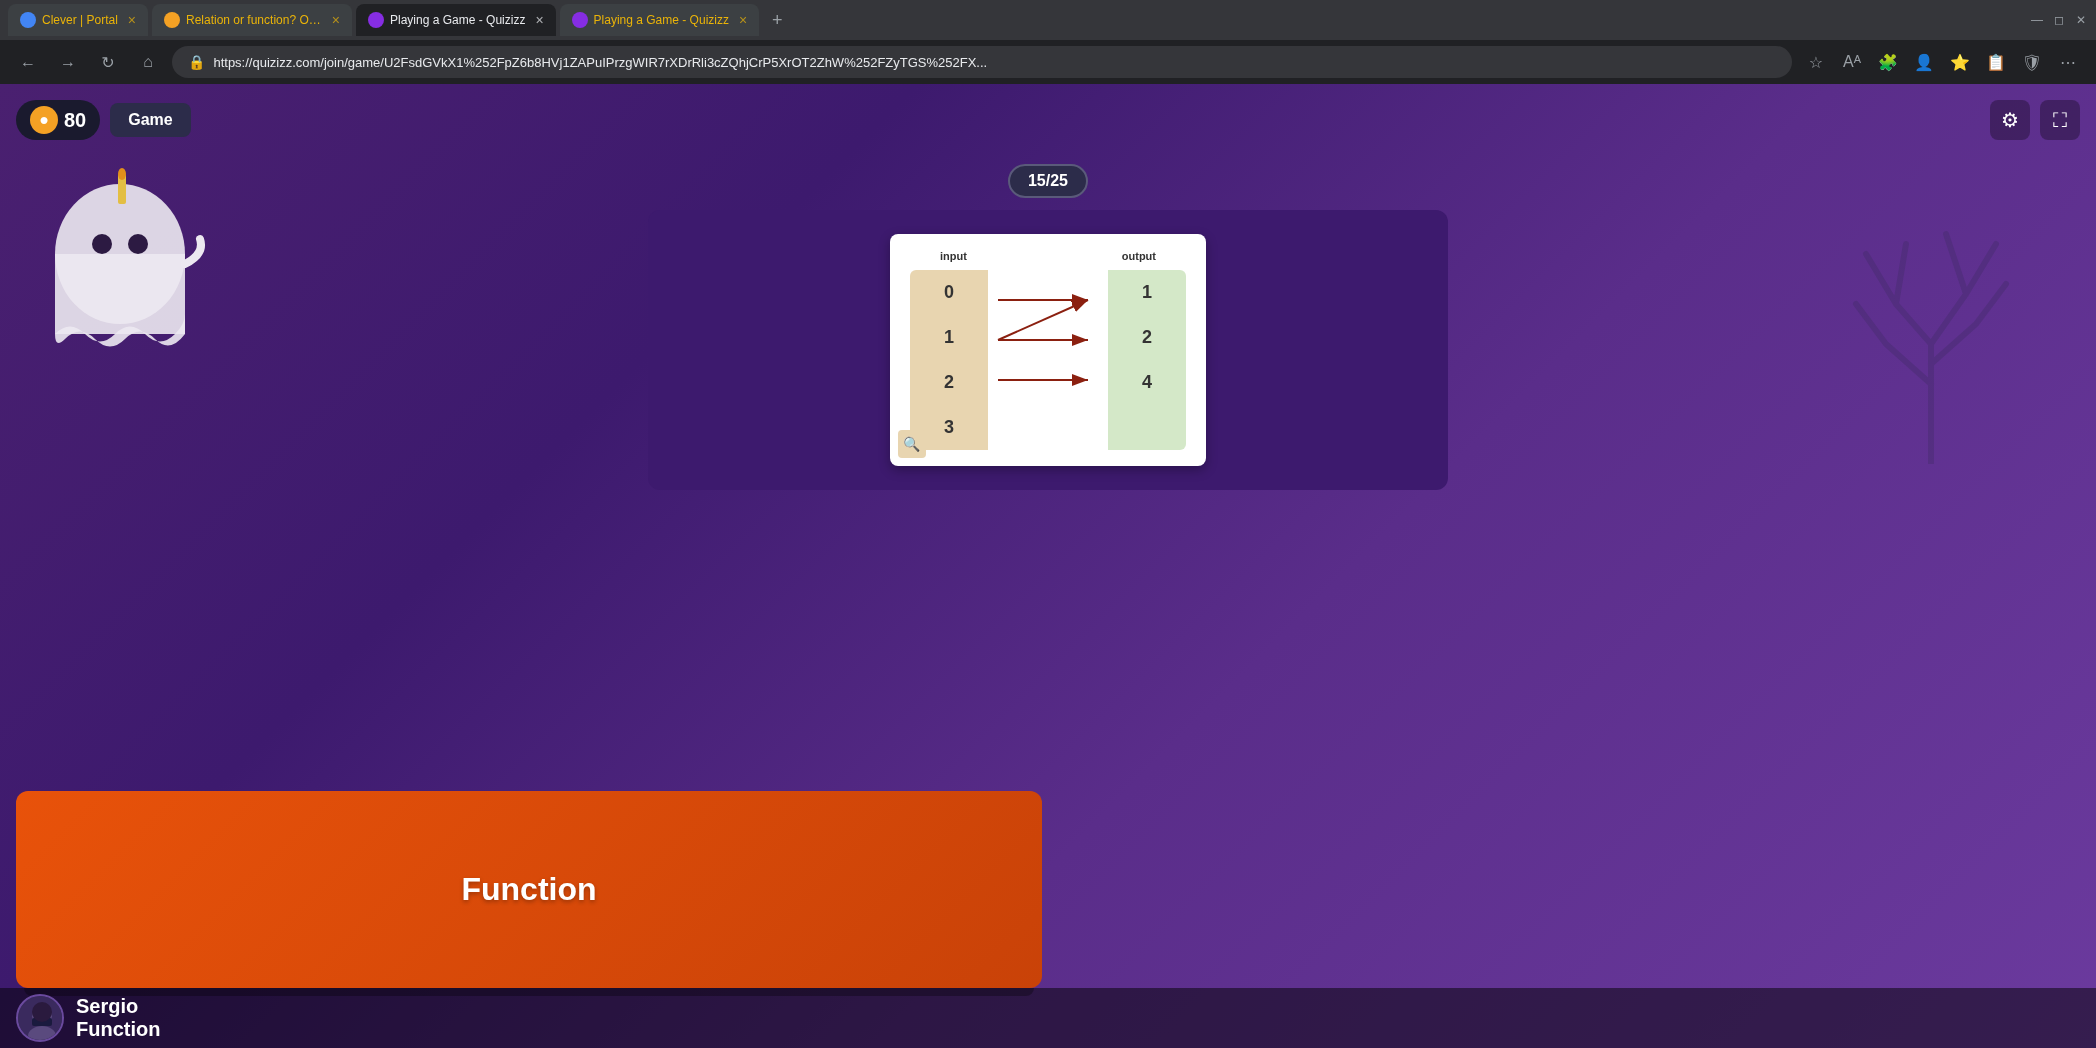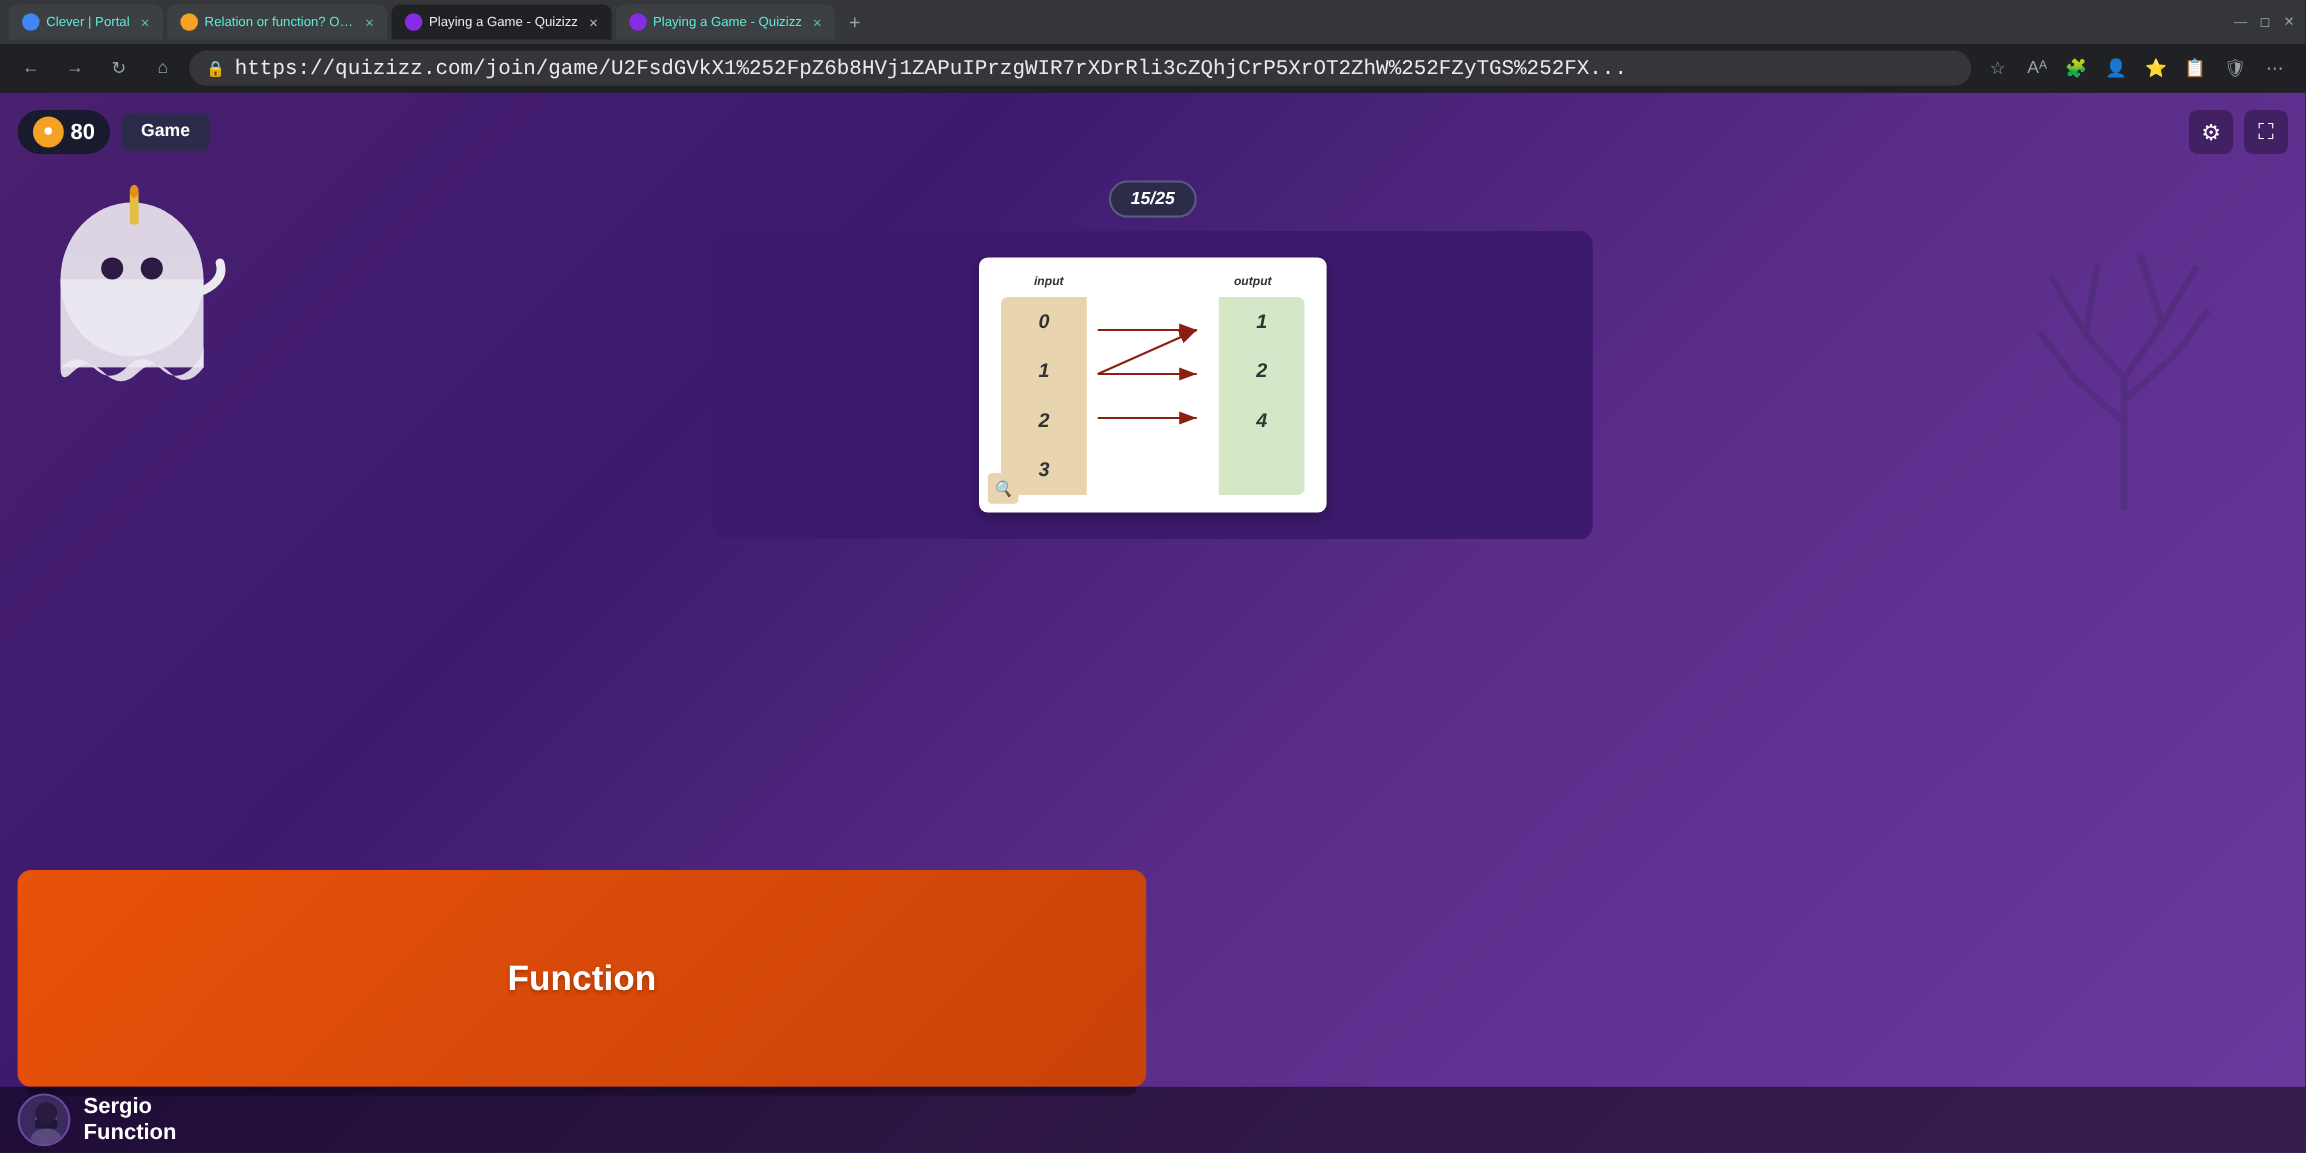--- a/index.html
+++ b/index.html
@@ -29,21 +29,21 @@
       gap: 4px;
     }
 
     .browser-tab {
       display: flex;
       align-items: center;
       height: 32px;
       padding: 0 12px;
       border-radius: 8px 8px 0 0;
       font-size: 13px;
-      color: #5eead4;
+      color: #eab308;
       background: #3c4043;
       max-width: 200px;
       gap: 6px;
       cursor: pointer;
     }
 
     .browser-tab.active {
       background: #202124;
       color: #e8eaed;
     }
@@ -113,22 +113,21 @@
       font-size: 13px;
       gap: 8px;
     }
 
     .url-text {
       flex: 1;
       overflow: hidden;
       text-overflow: ellipsis;
       white-space: nowrap;
       color: #e8eaed;
-      font-size: 19px;
-      font-family: Liberation Mono, monospace;
+      font-size: 13px;
     }
 
     .browser-actions {
       display: flex;
       align-items: center;
       gap: 4px;
     }
 
     .browser-action-btn {
       width: 32px;
@@ -252,21 +251,20 @@
 
     
     .question-area {
       position: absolute;
       top: 80px;
       left: 280px;
       right: 280px;
       display: flex;
       flex-direction: column;
       align-items: center;
-      font-style: italic;
     }
 
     .progress-badge {
       background: #2c2c4a;
       color: white;
       border-radius: 20px;
       padding: 6px 18px;
       font-size: 16px;
       font-weight: bold;
       margin-bottom: 12px;

